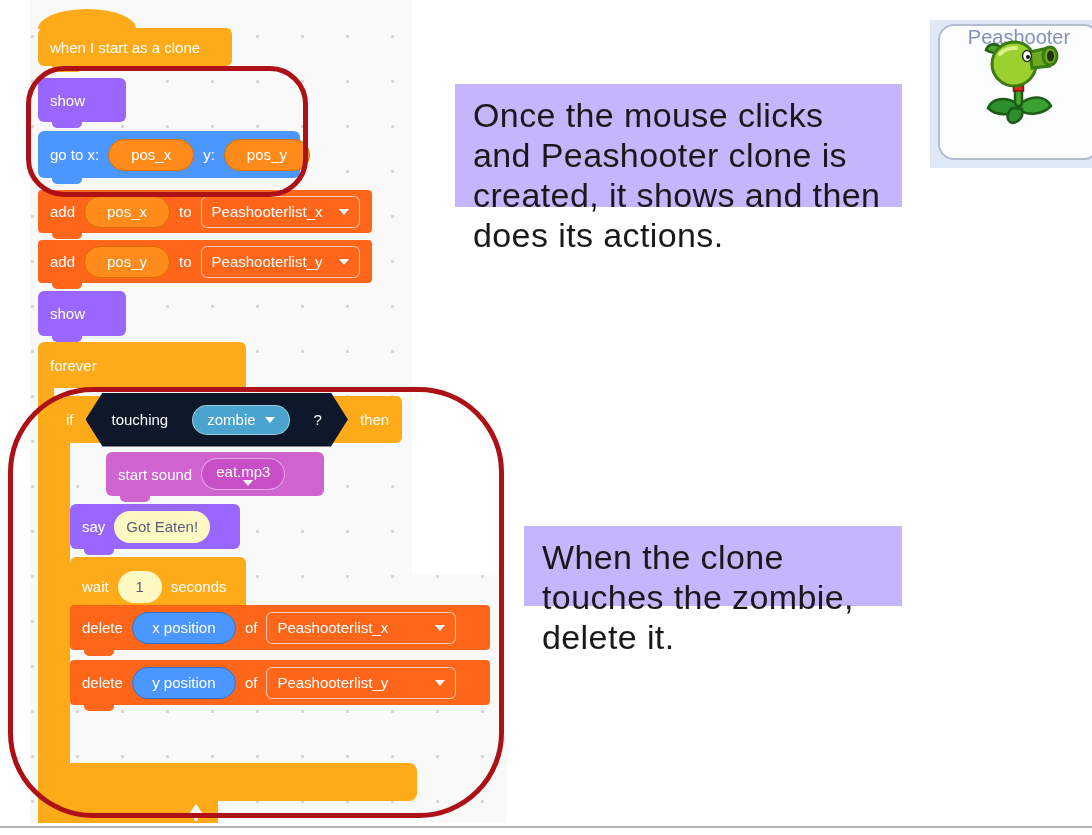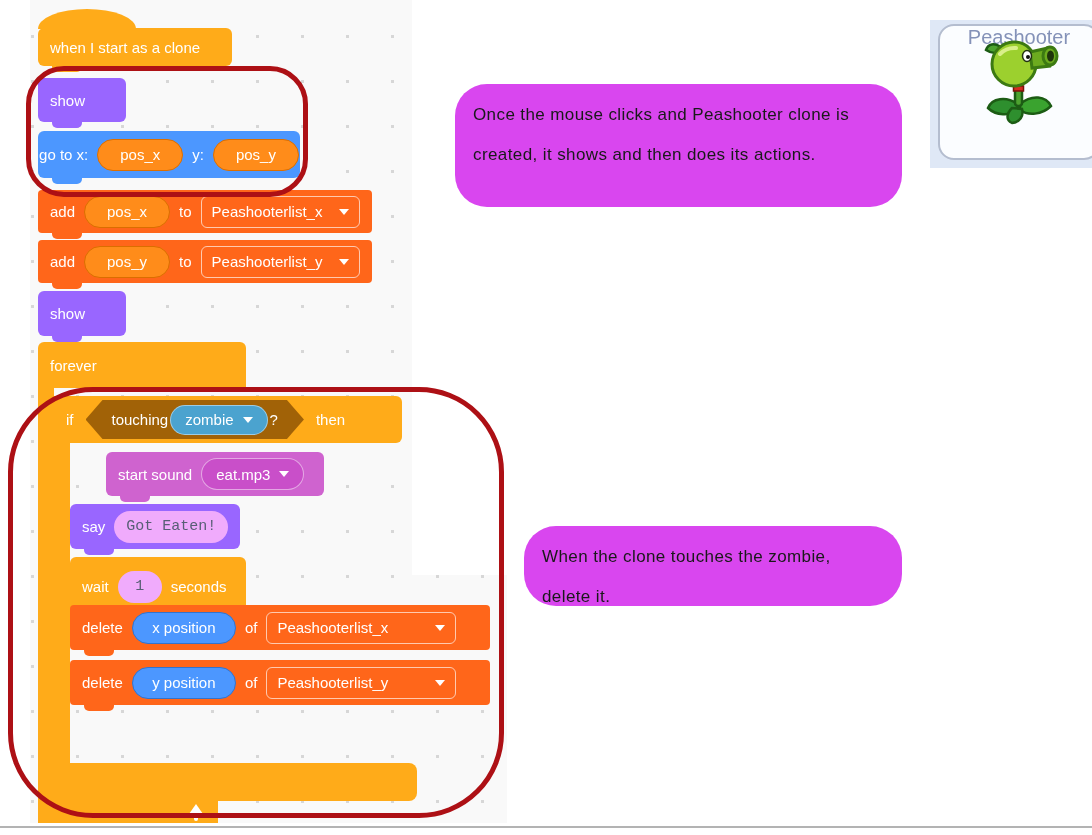--- a/index.html
+++ b/index.html
@@ -33,34 +33,34 @@
   .c-control { background:#FFAB19; }
   .c-sound   { background:#CF63CF;margin-left:36px; }
   .c-list    { background:#FF661A; }
 
   .oval {
     display:inline-flex; align-items:center; justify-content:center;
     height:32px; border-radius:16px; padding:0 14px; font-size:15px;
   }
   .oval-var   { background:#FF8C1A; border:1px solid #DB6E00; color:#fff; min-width:86px; }
   .oval-rep   { background:#4C97FF; border:1px solid #3373CC; color:#fff; min-width:104px; }
-  .oval-white { background:#f0abfc; color:#575E75; min-width:44px;font-family:Liberation Mono, monospace; }
-  .oval-sound { background:#C94FC9; border:1px solid rgba(255,255,255,0.5); color:#fff; }
+  .oval-white { background:#fef9c3; color:#575E75; min-width:44px; }
+  .oval-sound { background:#C94FC9; border:1px solid rgba(255,255,255,0.5); color:#fff;flex-direction:column; }
   .oval-sense { background:#4BA3CF; border:1px solid rgba(255,255,255,0.45); color:#fff; height:30px; }
 
   .dd-field {
     display:inline-flex; align-items:center; gap:8px; height:32px;
     border:1px solid rgba(255,255,255,0.65); border-radius:6px; padding:0 10px;
     justify-content:space-between;
   }
   .dd-arrow { width:0; height:0; border-left:5px solid transparent; border-right:5px solid transparent; border-top:6px solid #fff; }
 
   .hex {
-    display:flex; align-items:center; gap:2px; height:39px; padding:0 26px;
-    background:#a16207;
+    display:flex; align-items:center; gap:24px; height:54px; padding:0 26px;
+    background:#0f172a;
     clip-path:polygon(17px 0, calc(100% - 17px) 0, 100% 50%, calc(100% - 17px) 100%, 17px 100%, 0 50%);
   }
 
   
   .hat::before {
     content:""; position:absolute; left:0; top:-19px; width:98px; height:20px;
     background:inherit; border-radius:49px 49px 0 0 / 20px 20px 0 0;
   }
 
   
@@ -76,23 +76,23 @@
     content:""; position:absolute; left:8px; top:9px; width:4px; height:8px; background:#fff; border-radius:0 0 3px 3px;
   }
 
   
   .annotation { position:absolute; border:5px solid #AD1015; background:transparent; z-index:6; }
   .ann-1 { left:26px; top:66px; width:282px; height:131px; border-radius:38px; }
   .ann-2 { left:8px;  top:387px; width:496px; height:431px; border-radius:85px; }
 
   
   .callout {
-    position:absolute; background:#d946ef; color:#191919;
-    font-size:17px; line-height:40px; letter-spacing:0.4px;
-    padding:11px 18px; z-index:3;border-radius:32px;
+    position:absolute; background:#c4b5fd; color:#191919;
+    font-size:34px; line-height:40px; letter-spacing:0.4px;
+    padding:11px 18px; z-index:3;
   }
   .callout-1 { left:455px; top:84px; width:447px; height:123px; }
   .callout-2 { left:524px; top:526px; width:378px; height:80px; }
 
   
   .sprite-panel { position:absolute; left:930px; top:20px; width:162px; height:148px; background:#dfe8f6; z-index:3; }
   .sprite-card {
     position:absolute; left:8px; top:4px; width:162px; height:136px;
     background:#fbfdff; border:2px solid #b4bdcf; border-radius:16px;
     display:flex; flex-direction:column; align-items:center; 
@@ -111,21 +111,21 @@
   <div class="ws-cover"></div>
 
   <div class="block c-control hat" style="left:38px; top:28px; width:194px; height:38px;">
     <span>when I start as a clone</span>
   </div>
 
   <div class="block c-looks" style="left:38px; top:78px; width:88px; height:44px;">
     <span>show</span>
   </div>
 
-  <div class="block c-motion" style="left:38px; top:131px; width:262px; height:47px;justify-content:center;">
+  <div class="block c-motion" style="left:38px; top:131px; width:262px; height:47px;">
     <span>go to x:</span>
     <span class="oval oval-var">pos_x</span>
     <span>y:</span>
     <span class="oval oval-var">pos_y</span>
   </div>
 
   <div class="block c-list" style="left:38px; top:190px; width:334px; height:43px; border-radius:4px;">
     <span>add</span>
     <span class="oval oval-var">pos_x</span>
     <span>to</span>

